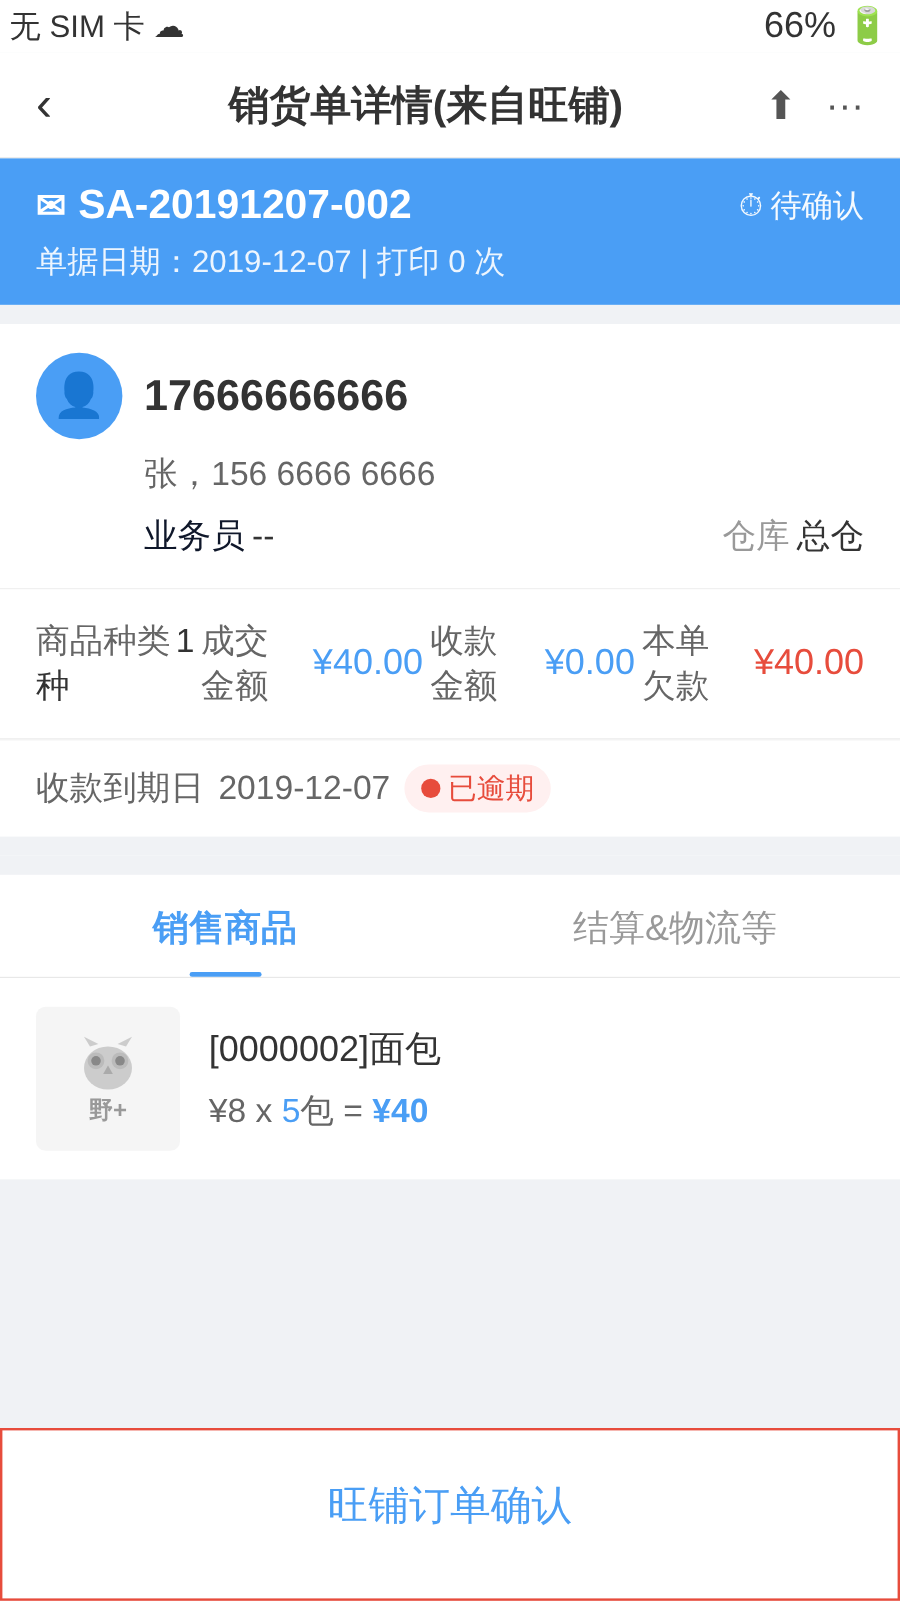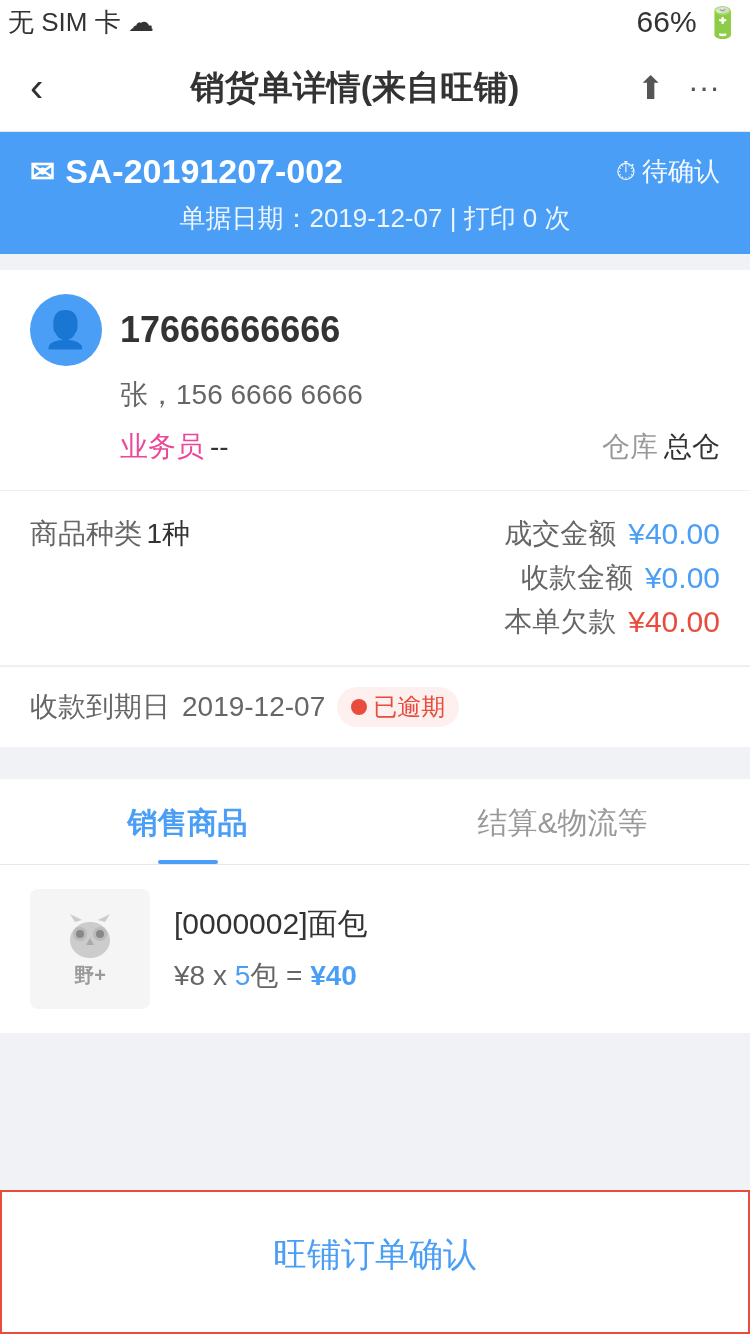--- a/index.html
+++ b/index.html
@@ -88,21 +88,20 @@
       font-size: 26px;
       display: flex;
       align-items: center;
       gap: 6px;
       opacity: 0.95;
     }
     .order-date {
       margin-top: 10px;
       font-size: 26px;
       opacity: 0.9;
-      text-align: center;
     }
 
     
     .card {
       background: #fff;
       margin-top: 16px;
       padding: 24px 30px;
     }
 
     
@@ -136,21 +135,21 @@
       padding-left: 90px;
     }
     .customer-meta {
       display: flex;
       align-items: center;
       font-size: 28px;
       color: #666;
       padding-left: 90px;
       gap: 0;
     }
-    .customer-meta-label { color: #ec4899; margin-right: 6px; }
+    .customer-meta-label { color: #0f172a; margin-right: 6px; }
     .customer-meta-value { color: #333; }
     .customer-meta-sep { flex: 1; }
     .customer-warehouse-label { color: #999; margin-right: 6px; }
     .customer-warehouse-value { color: #333; }
 
     
     .amount-section {
       display: flex;
       align-items: flex-start;
       justify-content: space-between;
@@ -159,21 +158,21 @@
     .goods-type {
       font-size: 28px;
       color: #666;
     }
     .goods-type-value {
       color: #333;
       font-size: 28px;
     }
     .amounts {
       display: flex;
-      flex-direction: column;
+      flex-direction: row;
       align-items: flex-end;
       gap: 6px;
       justify-content: center;
     }
     .amount-row {
       display: flex;
       align-items: center;
       gap: 12px;
       font-size: 28px;
     }

